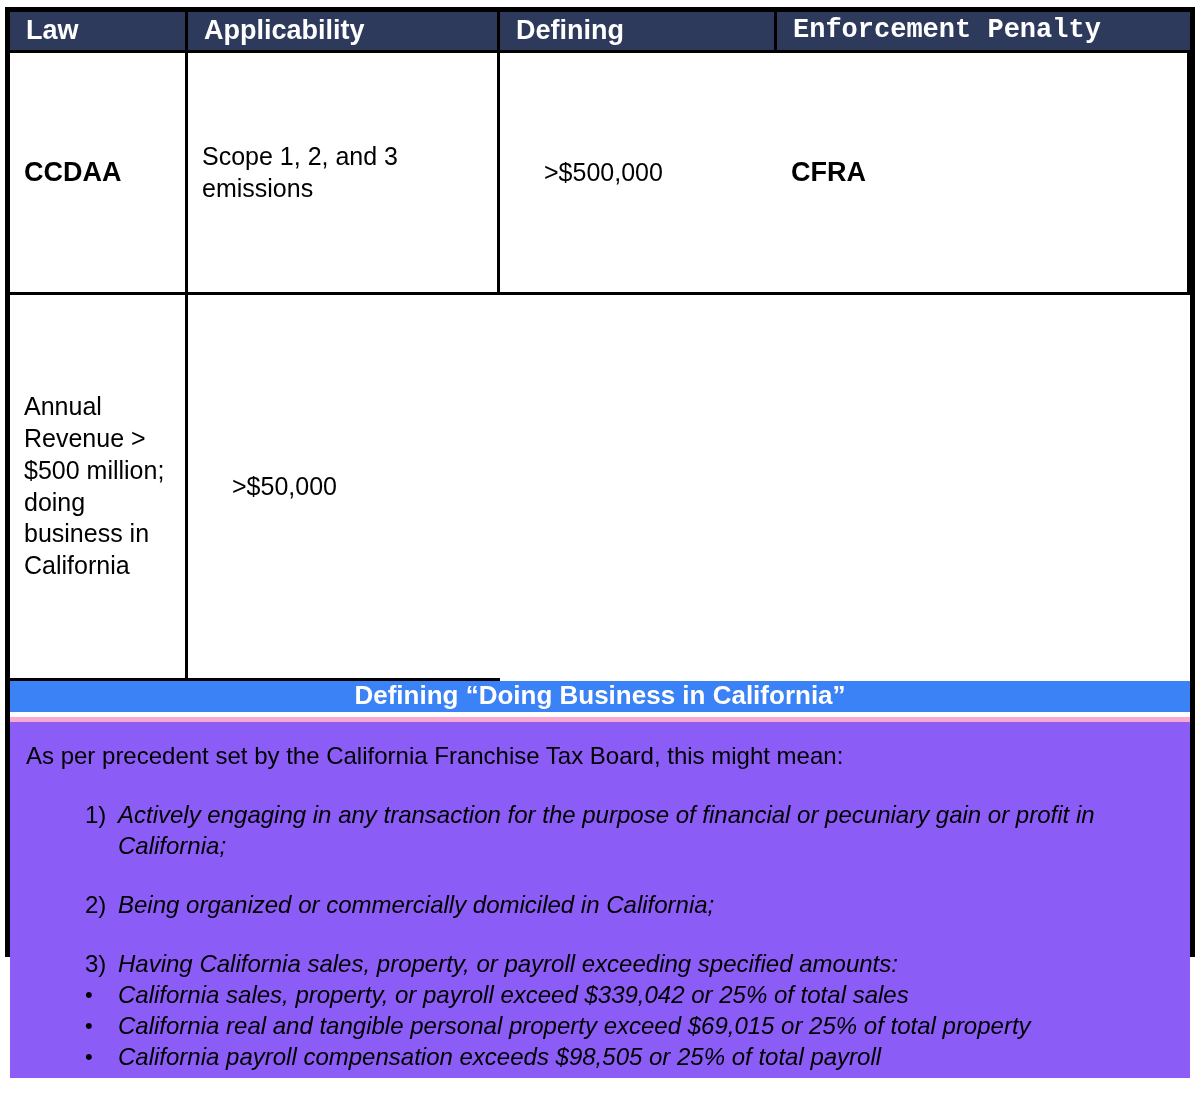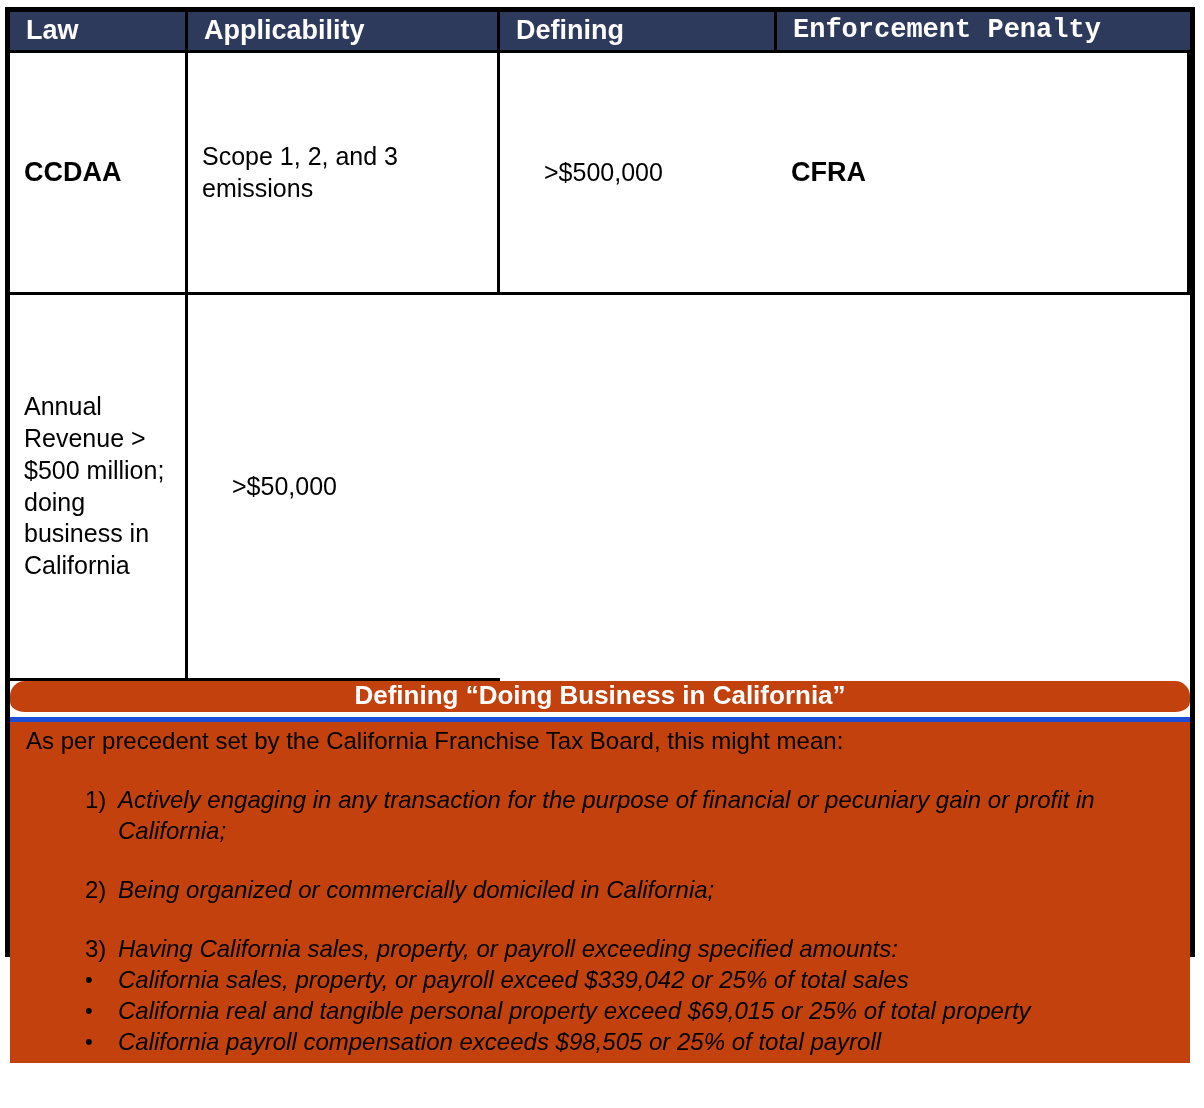--- a/index.html
+++ b/index.html
@@ -43,38 +43,37 @@
     display: flex;
     align-items: center;
     font-size: 25px;
     line-height: 1.27;
     background: #ffffff;
   }
   .cell.last { border-right: none; padding-left: 44px; }
   .law-cell { font-weight: bold; font-size: 27px; text-align: center; }
   .banner {
     height: 36px;
-    background: #c2410c;
+    background: #3b82f6;
     color: #ffffff;
     font-weight: bold;
     font-size: 26px;
     display: flex;
     align-items: center;
     justify-content: center;
     border-bottom: 5px solid #ffffff;
     padding-bottom: 2px;
-    border-radius: 15px;
   }
   .body-sec {
     flex: 1;
-    border-top: 5px solid #1d4ed8;
-    padding: 3px 18px 6px 16px;
+    border-top: 5px solid #f9a8d4;
+    padding: 18px 18px 6px 16px;
     font-size: 24px;
     line-height: 31px;
-    background: #c2410c;
+    background: #8b5cf6;
   }
   .intro { margin-bottom: 28px; }
   .li {
     display: flex;
     margin-left: 59px;
   }
   .li .marker { flex: 0 0 33px; }
   .li .li-text { flex: 1; font-style: italic; }
   .li.spaced { margin-bottom: 28px; }
   .bullet-marker { flex: 0 0 33px; font-size: 22px; }

